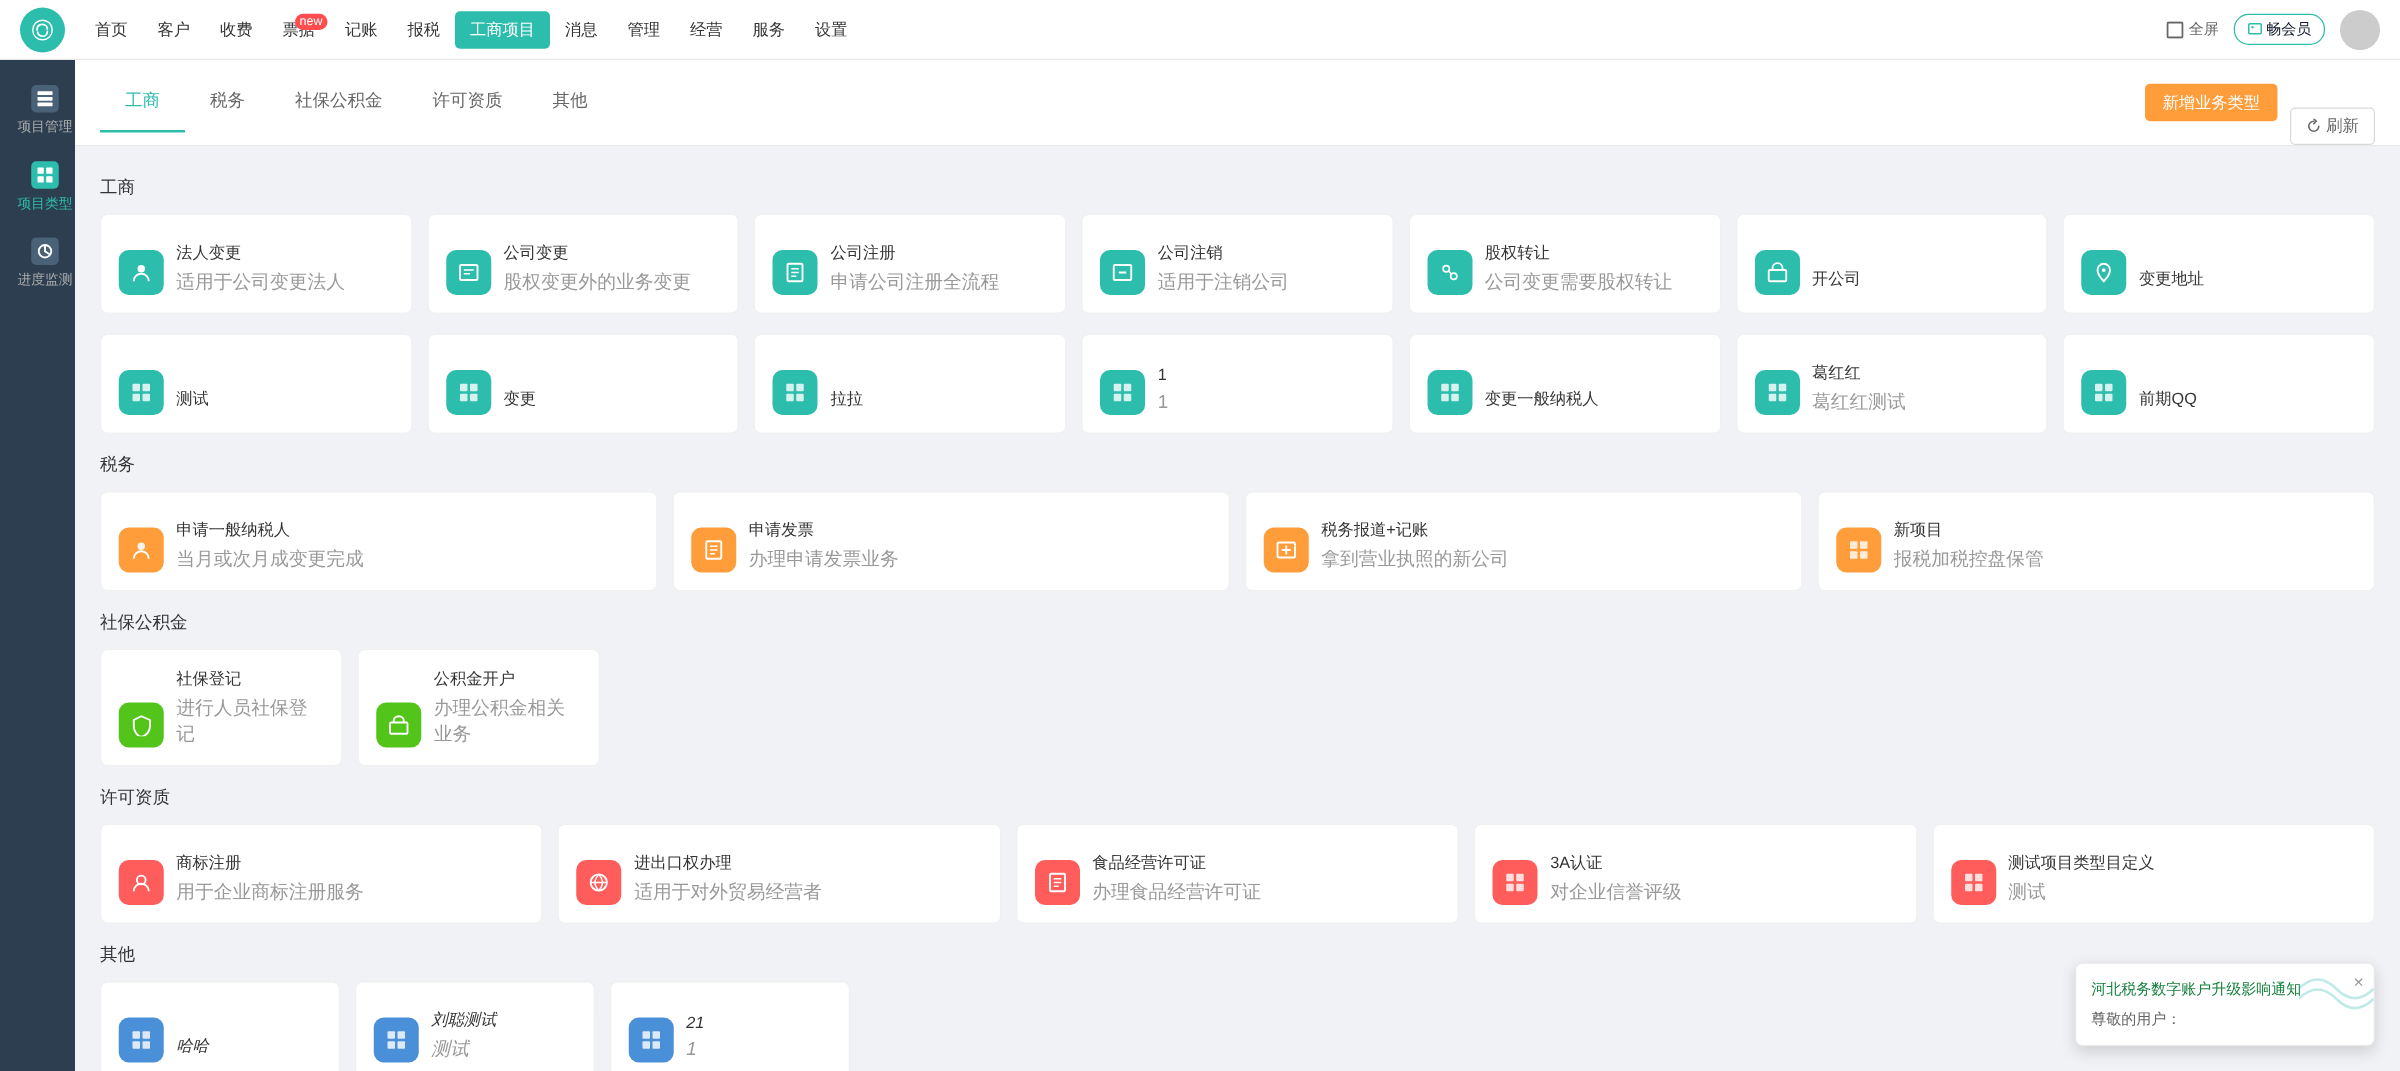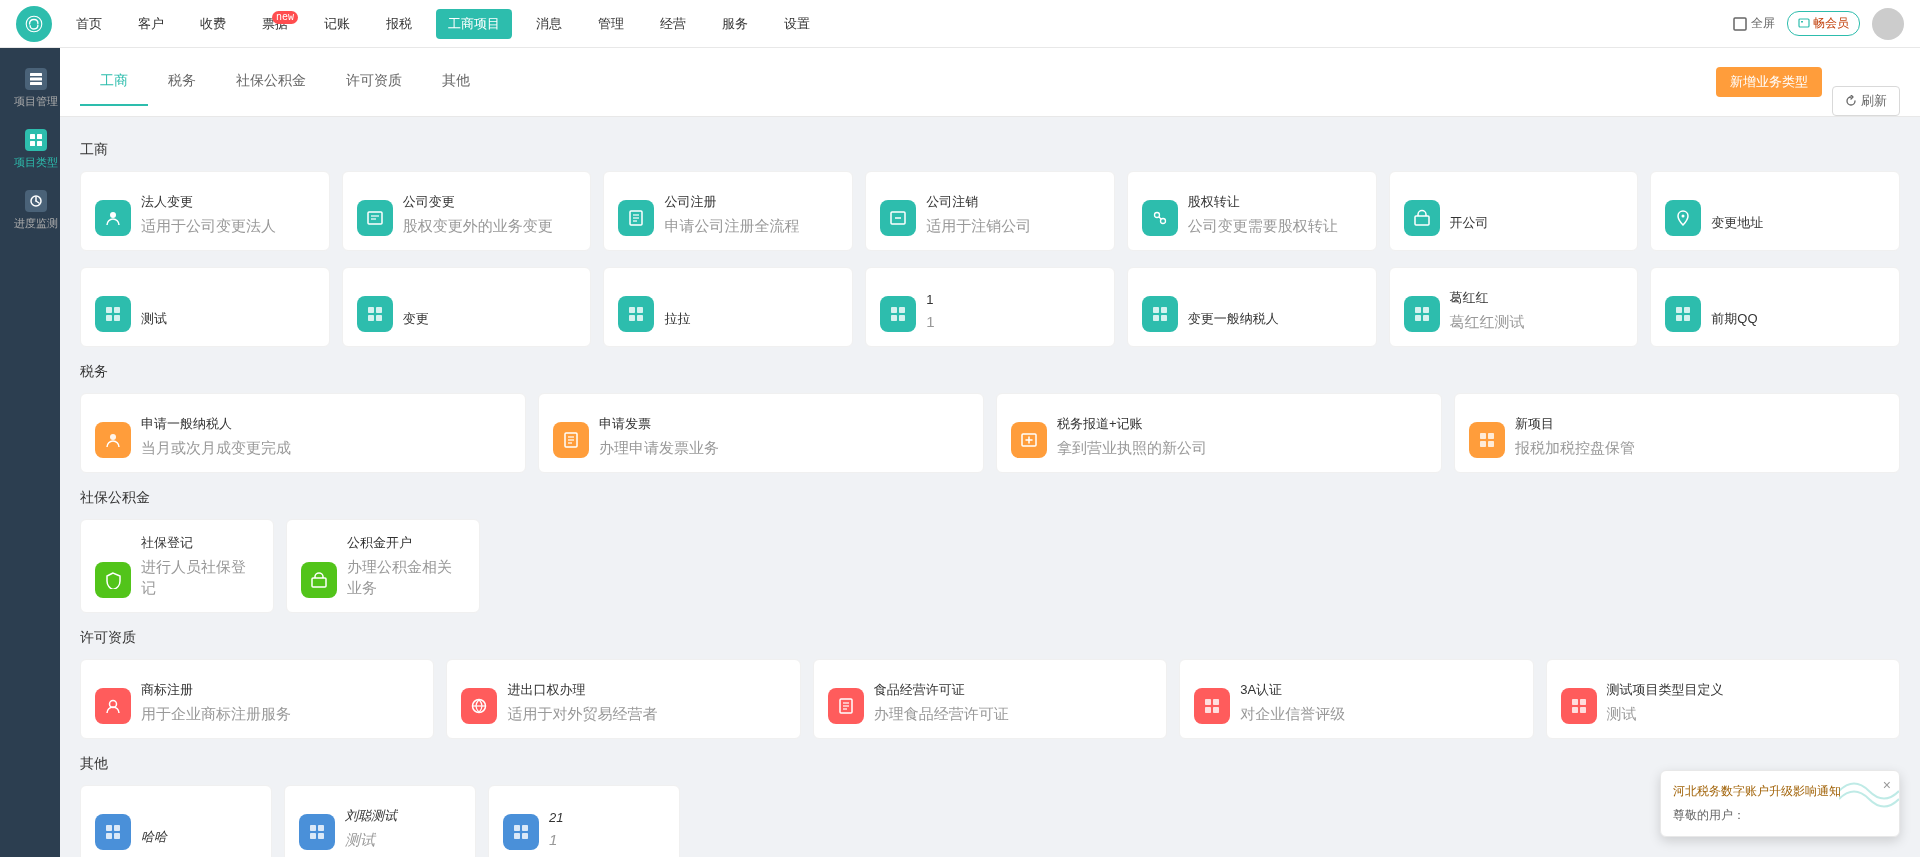--- a/index.html
+++ b/index.html
@@ -20,21 +20,21 @@
     .logo {
       width: 36px; height: 36px;
       background: #2dbdad;
       border-radius: 50%;
       display: flex; align-items: center; justify-content: center;
       color: #fff; font-weight: bold; font-size: 14px;
       margin-right: 12px;
       flex-shrink: 0;
     }
     .nav-items {
-      display: flex; align-items: center; gap: 12px; flex: 1; font-family: Liberation Mono, monospace;
+      display: flex; align-items: center; gap: 0; flex: 1;
     }
     .nav-item {
       padding: 6px 12px;
       border-radius: 4px;
       cursor: pointer;
       font-size: 13px;
       color: #333;
       position: relative;
     }
     .nav-item.active {
@@ -56,21 +56,21 @@
       display: flex; align-items: center; gap: 12px;
       margin-left: auto;
     }
     .nav-right-btn {
       display: flex; align-items: center; gap: 4px;
       font-size: 12px; color: #666; cursor: pointer;
     }
     .member-btn {
       background: #fff;
       border: 1px solid #2dbdad;
-      color: #c2410c;
+      color: #0f172a;
       padding: 3px 10px;
       border-radius: 12px;
       font-size: 12px;
       cursor: pointer;
     }
     .avatar {
       width: 32px; height: 32px;
       background: #ccc;
       border-radius: 50%;
     }
@@ -261,21 +261,21 @@
       color: #333;
     }
     .notification-close {
       position: absolute;
       top: 6px; right: 8px;
       cursor: pointer; color: #999; font-size: 14px;
     }
     .notification-title {
       font-weight: 500;
       margin-bottom: 6px;
-      color: #a16207;
+      color: #15803d;
     }
     .notification-text {
       color: #666;
       line-height: 1.5;
     }
     .notification-wave {
       position: absolute;
       top: 0; right: 0;
       width: 60px; height: 40px;
       opacity: 0.3;

